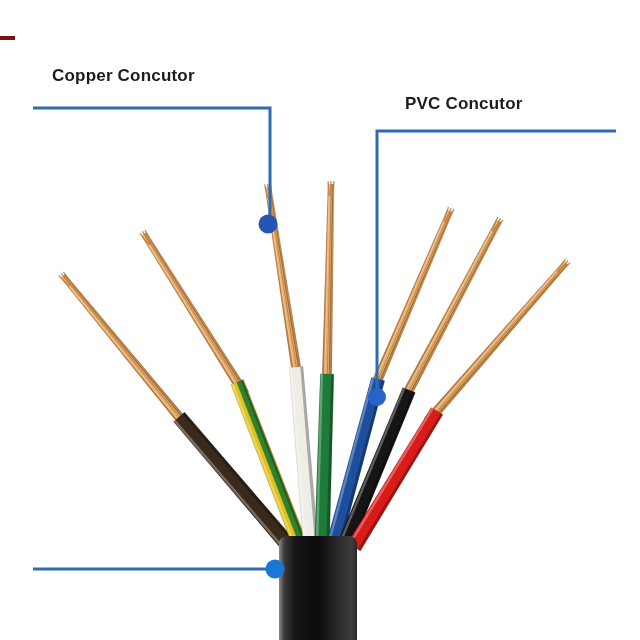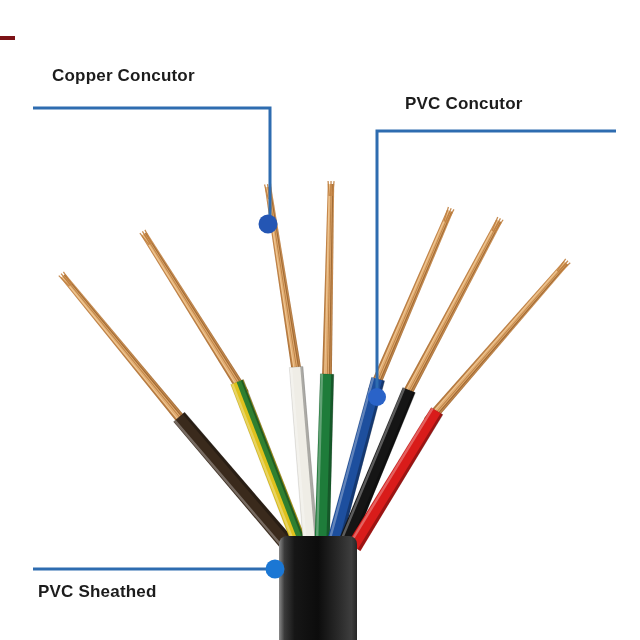--- a/index.html
+++ b/index.html
@@ -167,14 +167,13 @@
       <polyline points="33,75 270,75 270,186" fill="none" stroke="#2e6cb0" stroke-width="3"></polyline>
       <circle cx="268" cy="191" r="9.5" fill="#2456b4"></circle>
       <polyline points="616,98 377,98 377,360" fill="none" stroke="#2e6cb0" stroke-width="3"></polyline>
       <circle cx="377" cy="364" r="9" fill="#2a63c8"></circle>
       <polyline points="33,536 272,536" fill="none" stroke="#2e6cb0" stroke-width="3"></polyline>
       <circle cx="275" cy="536" r="9.5" fill="#1b77d4"></circle>
     </svg>
   <div id="artifact"></div>
   <div class="callout-label" id="label-copper">Copper Concutor</div>
   <div class="callout-label" id="label-insulated">PVC Concutor</div>
-  <div class="callout-label" id="label-sheathed">PVC Sheathed</div>
 </div>
 
 </body></html>

